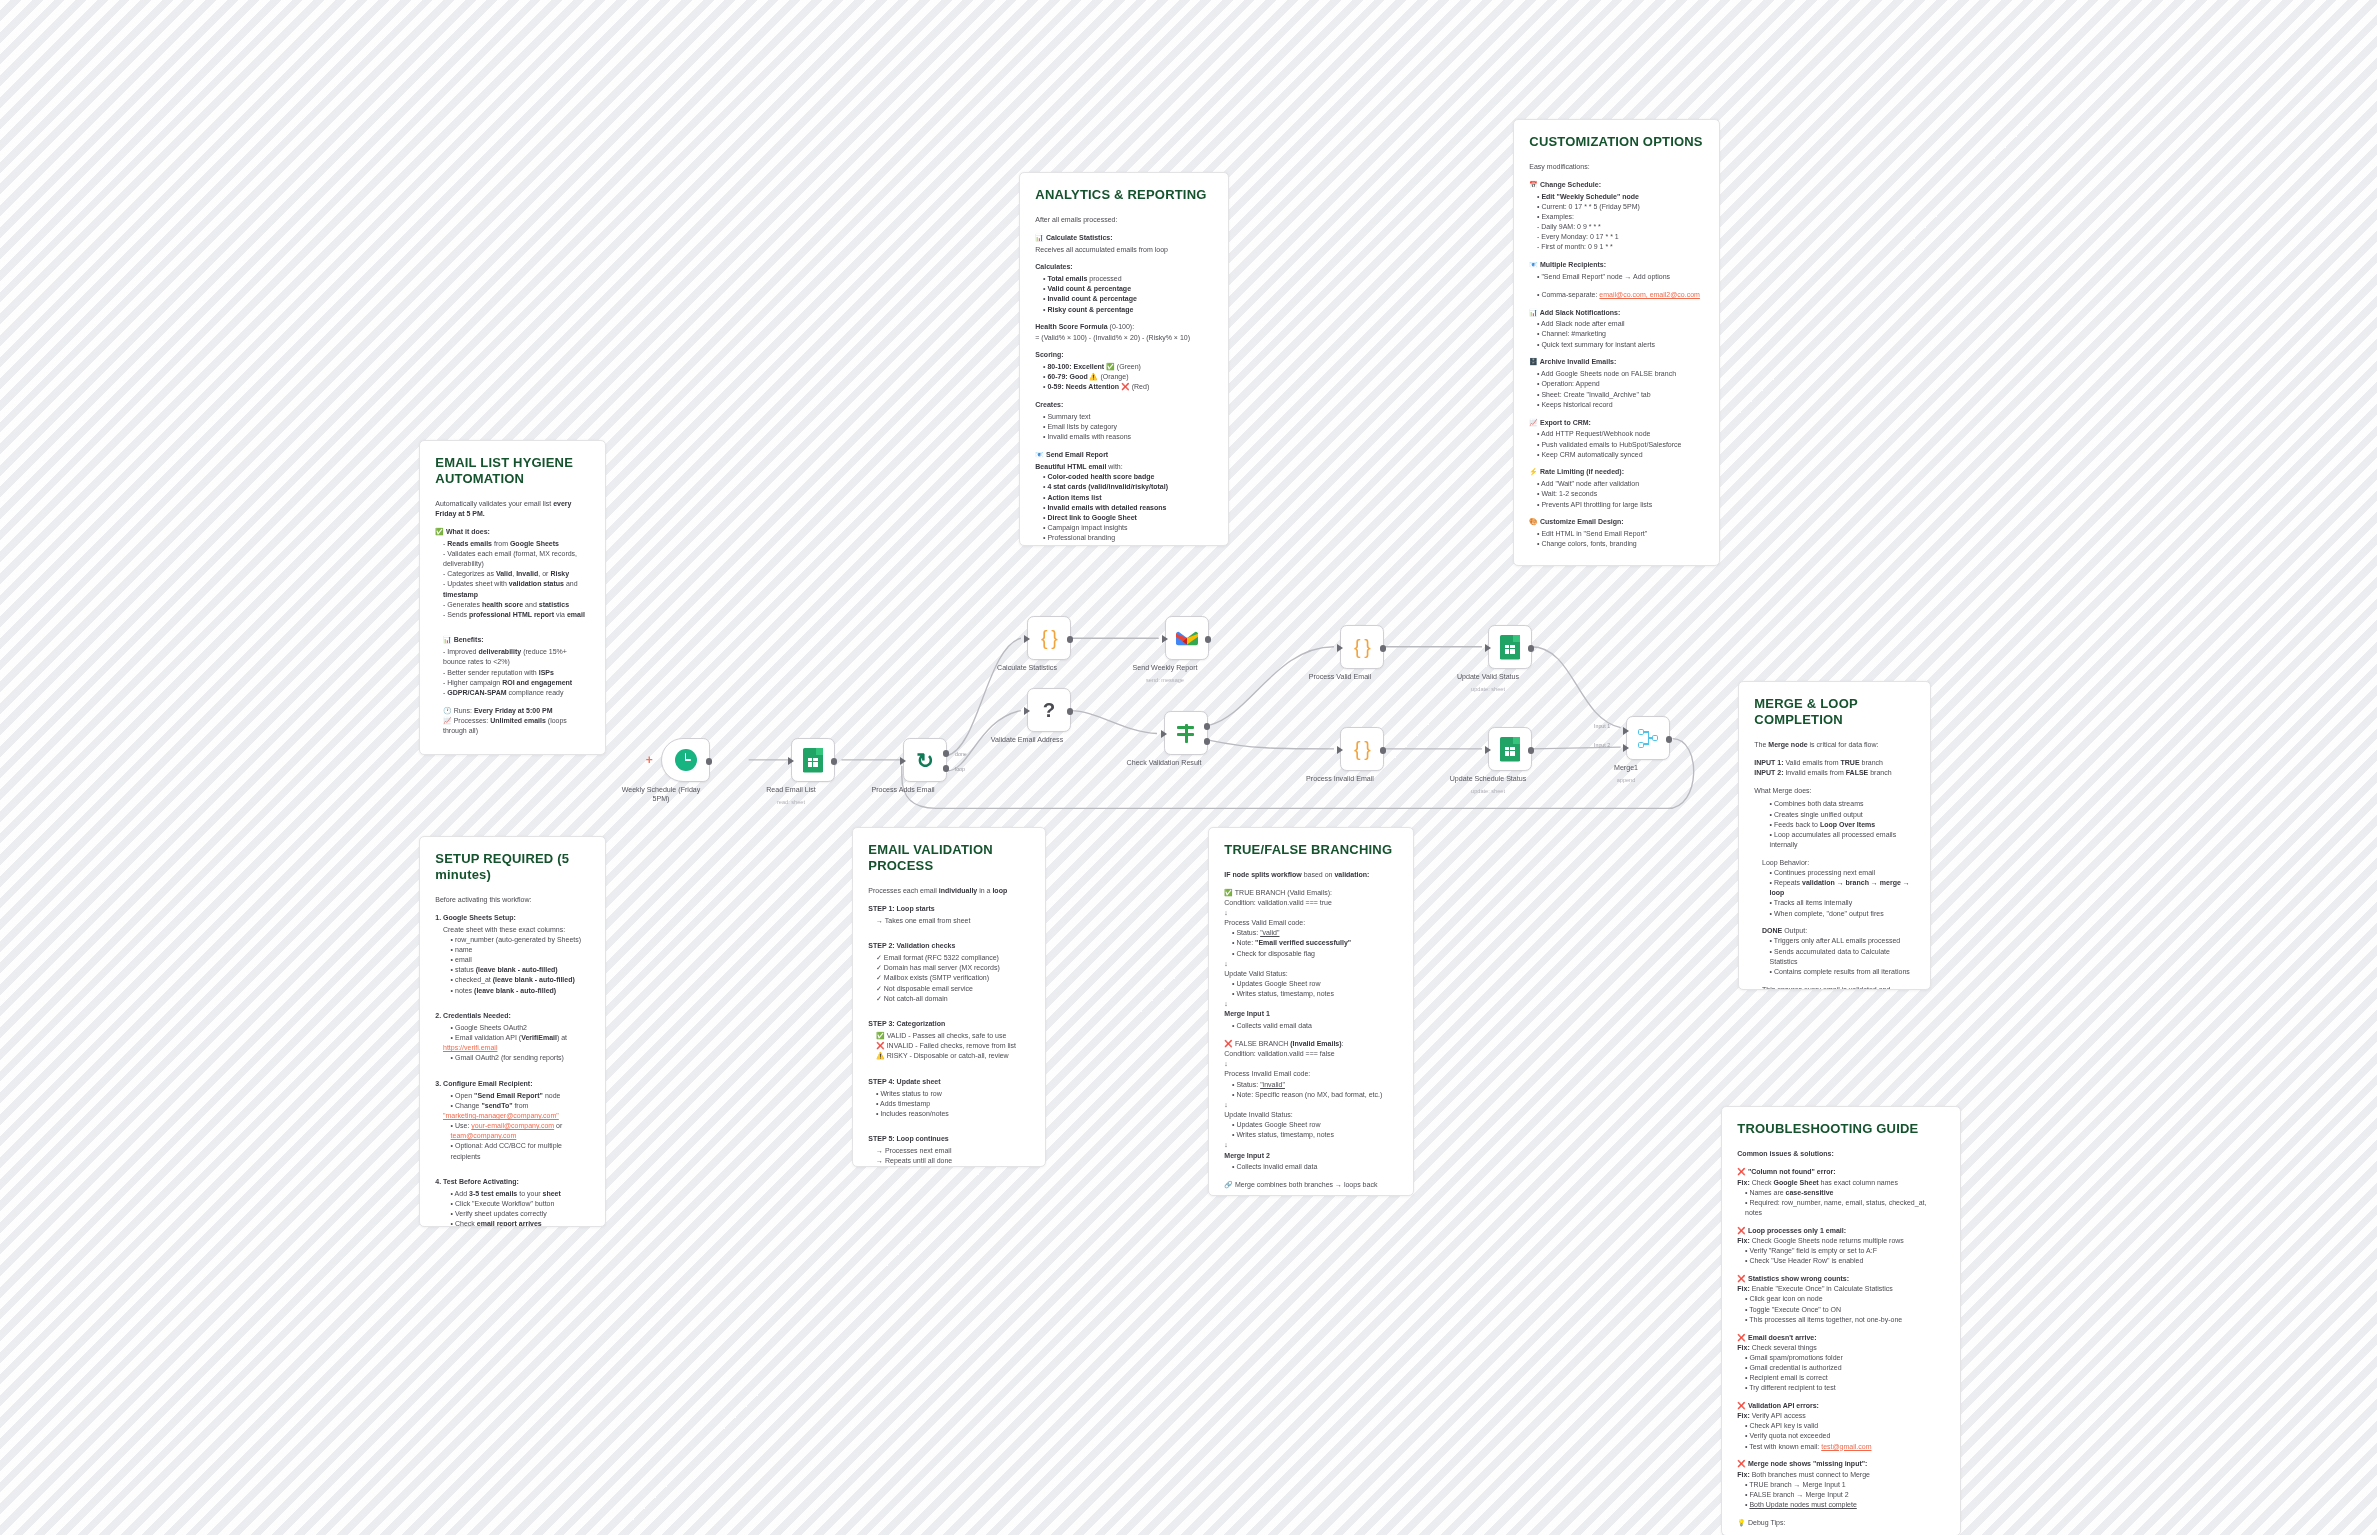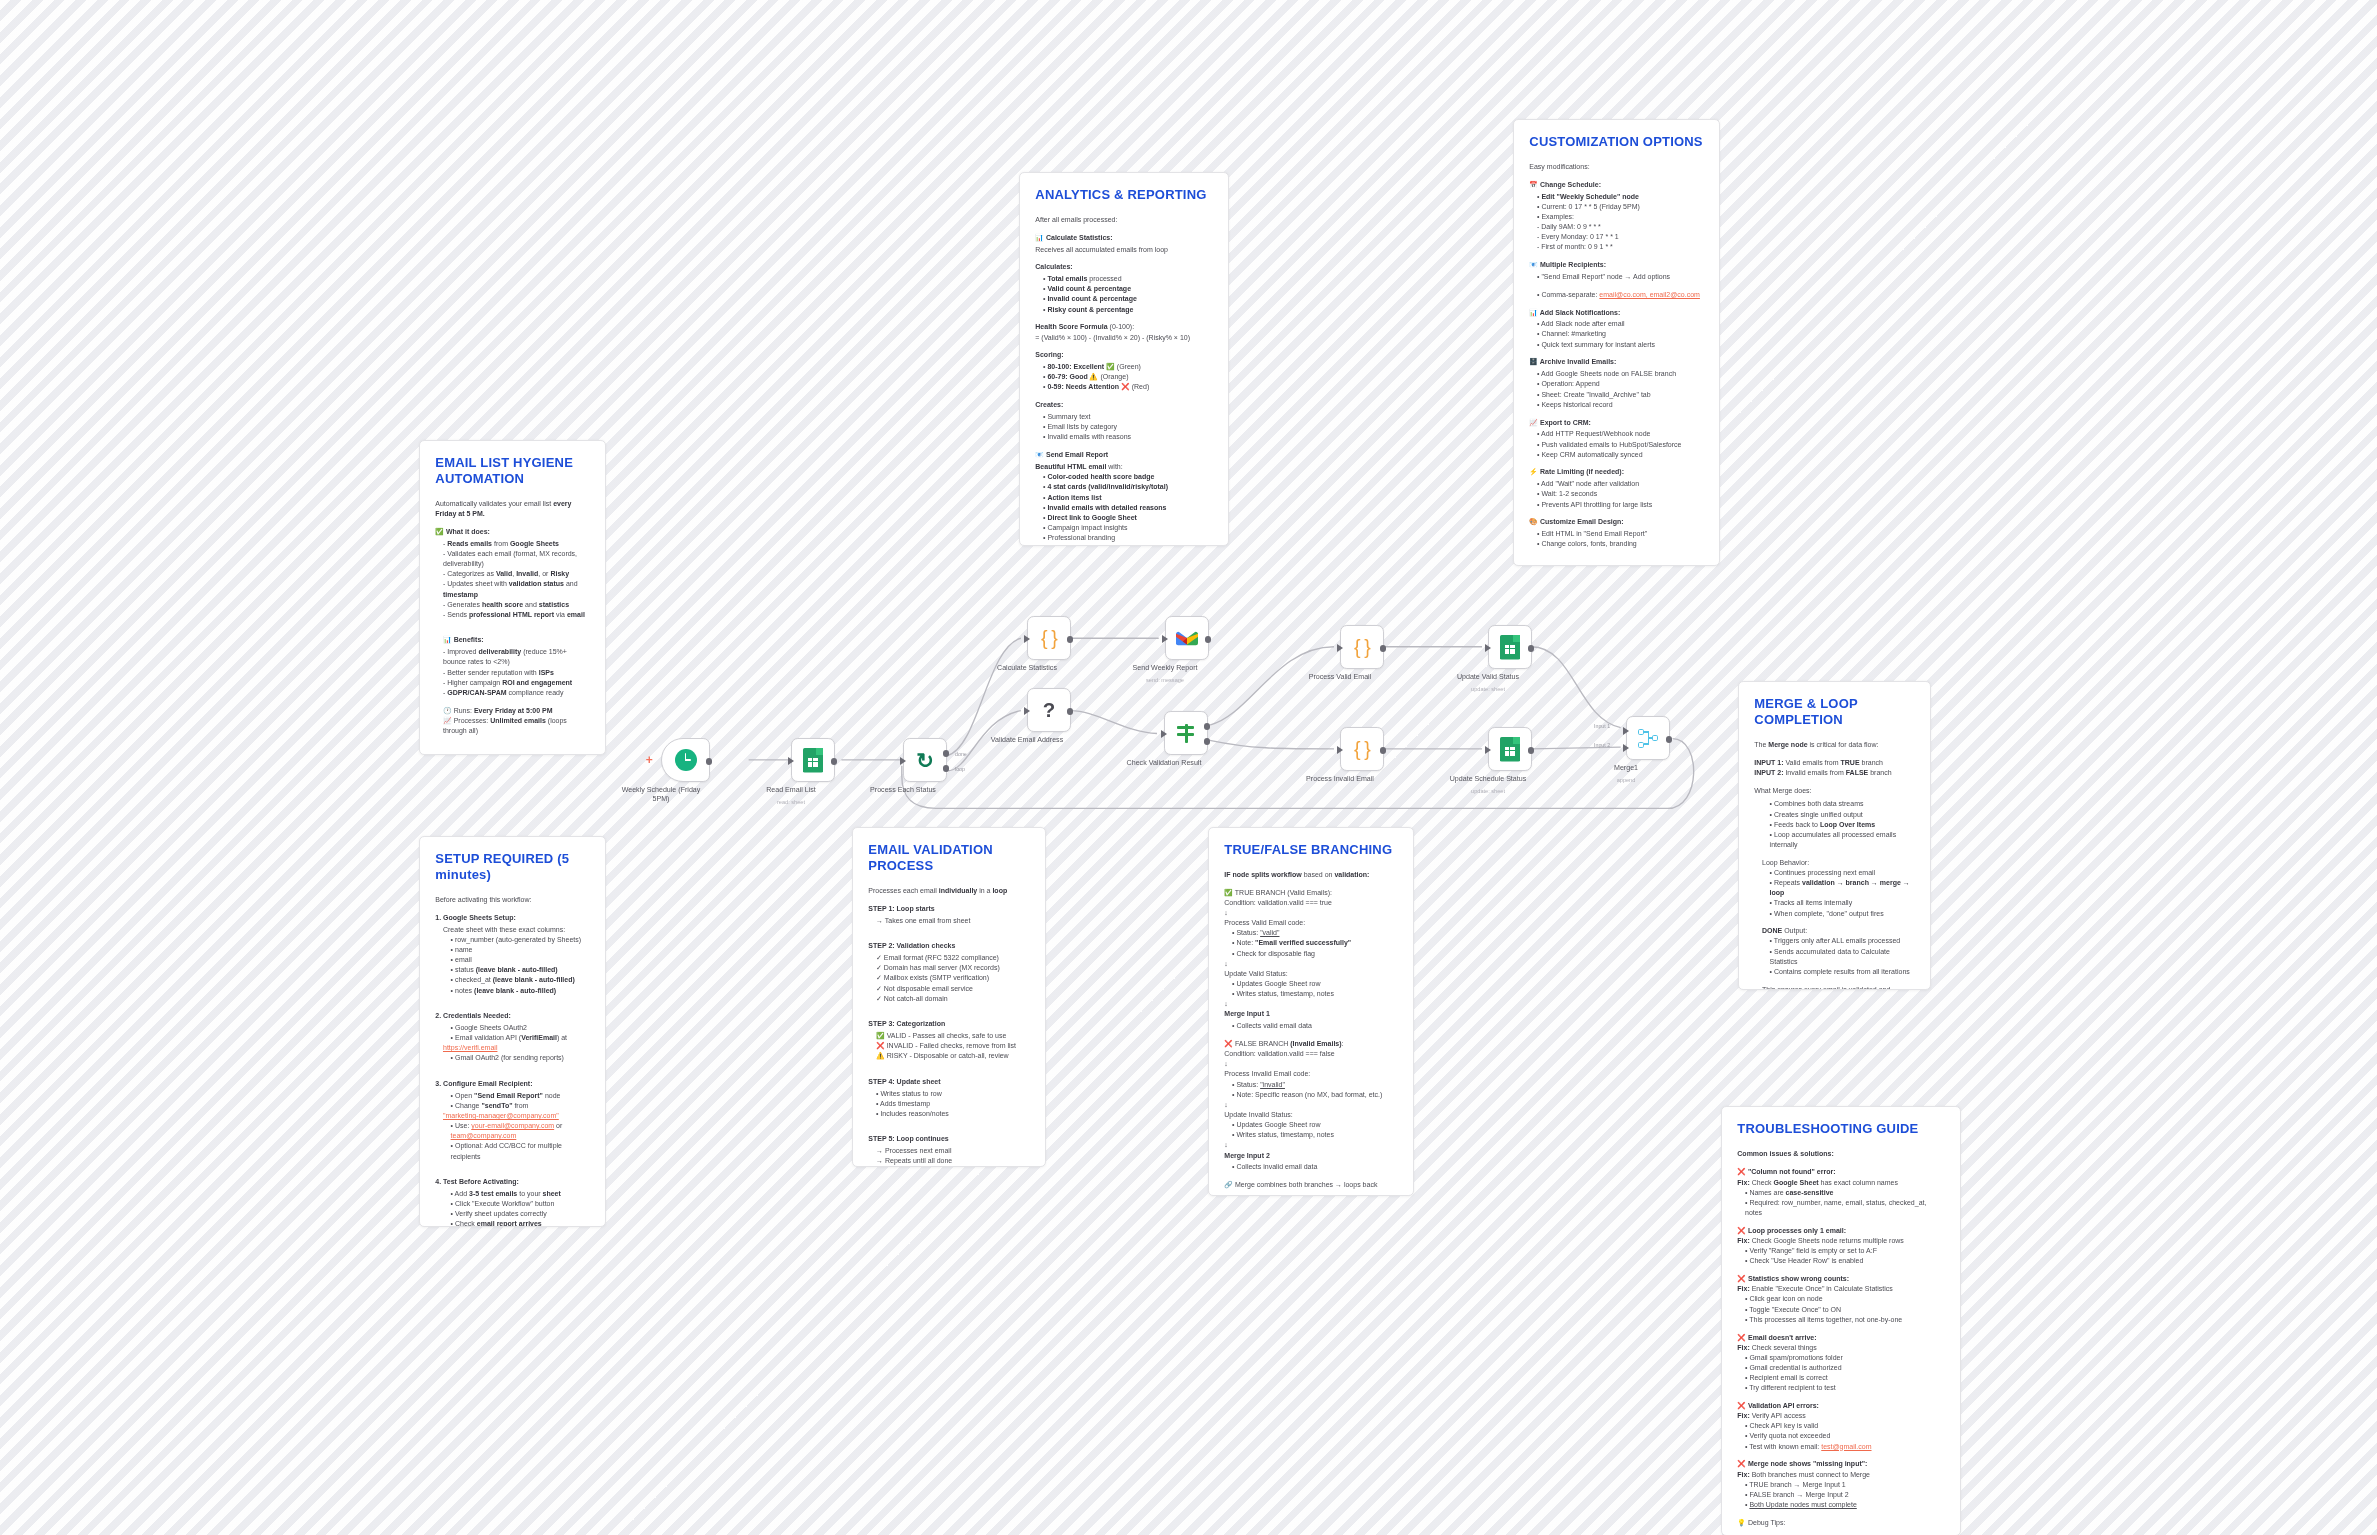--- a/index.html
+++ b/index.html
@@ -28,21 +28,21 @@
     border-radius: 5.1px;
     box-shadow: 0 0.9px 2.6px rgba(0,0,0,.05);
     padding: 13.6px 15.3px 15.3px 15.3px;
     color: #4b4b52;
     line-height: 1.45;
     overflow: hidden;
   }
   .note h2 {
     font-size: 13px;
     font-weight: 700;
-    color: #1d4ed8;
+    color: #14532d;
     letter-spacing: 0.2px;
     line-height: 1.25;
     margin-bottom: 12px;
   }
   .note .p    { font-size: 7px; margin-bottom: 7.7px; }
   .note .hd   { font-size: 7px; font-weight: 700; color: #3a3a42; margin-top: 7.7px; margin-bottom: 1.7px; }
   .note .li   { font-size: 7px; padding-left: 7.7px; position: relative; }
   .note .li2  { font-size: 7px; padding-left: 15.3px; position: relative; }
   .note .gap  { height: 7.7px; }
   .note b     { font-weight: 700; color: #35353d; }
@@ -216,21 +216,21 @@
     <div class="node-sub">read: sheet</div>
   </div>
 
   <div class="node-wrap" style="left:903px; top:738px;">
     <div class="node">
       <span class="port in"></span>
       <span class="loop">↻</span>
       <span class="port out o1"></span>
       <span class="port out o2"></span>
     </div>
-    <div class="node-label">Process Each Status</div>
+    <div class="node-label">Process Adds Email</div>
   </div>
   <div class="edge-label" style="left:955px; top:751px;">done</div>
   <div class="edge-label" style="left:955px; top:766px;">loop</div>
 
   <div class="node-wrap" style="left:1027px; top:688px;">
     <div class="node">
       <span class="port in"></span>
       <span class="qm">?</span>
       <span class="port out"></span>
     </div>

